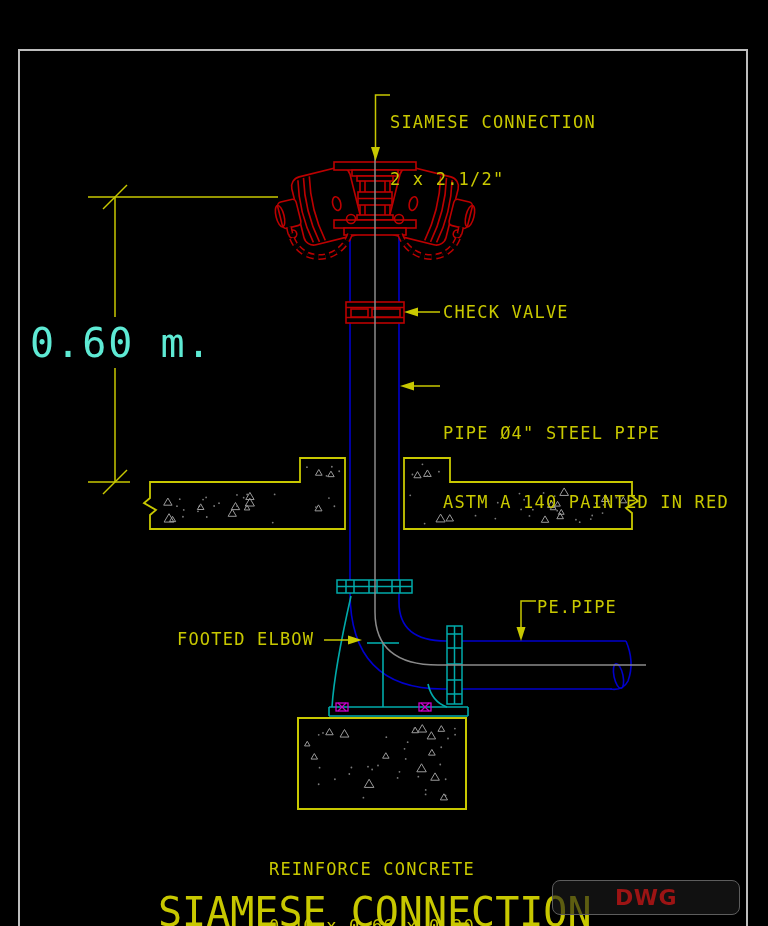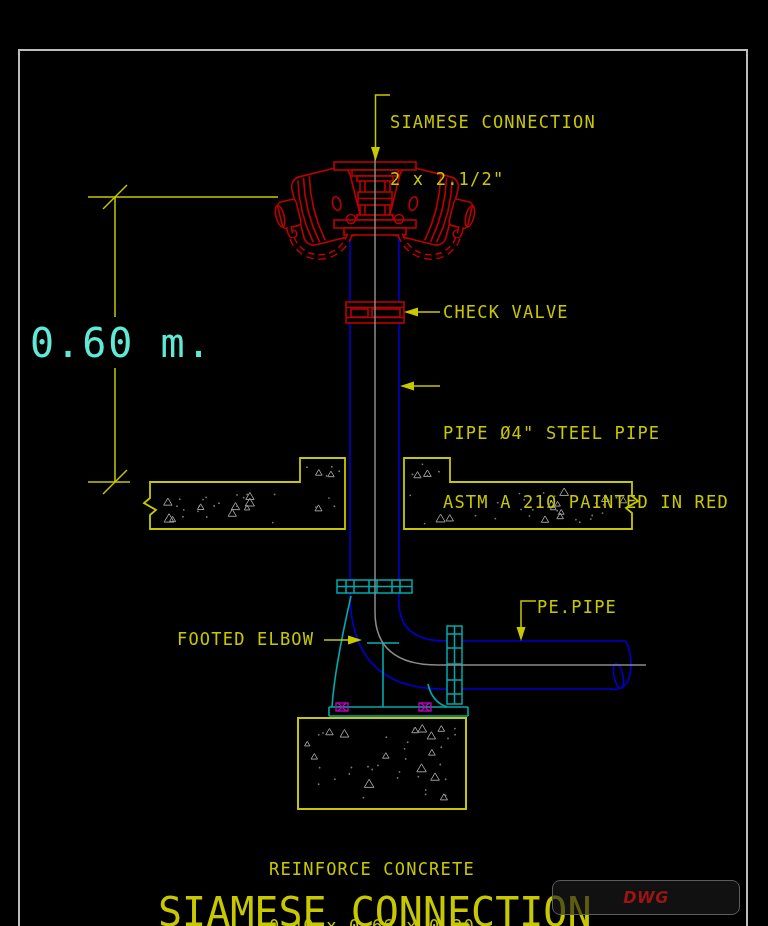--- a/index.html
+++ b/index.html
@@ -9,21 +9,21 @@
          border:2px solid #bdbdbd;box-sizing:border-box;}
   svg.draw{position:absolute;left:0;top:0;}
   .lbl{position:absolute;color:#c8c800;font-size:17px;letter-spacing:1.2px;
        line-height:19px;white-space:pre;}
   .lbl.lh23{line-height:23px;}
   .lbl-big{position:absolute;color:#5eead4;font-size:40px;letter-spacing:2px;white-space:pre;}
   .title{position:absolute;color:#c8c800;font-size:40px;letter-spacing:0;white-space:pre;}
   .wm{position:absolute;left:552px;top:846px;width:186px;height:33px;
       border:1px solid #5d5d5d;border-radius:8px;background:rgba(28,28,28,.62);
       display:flex;align-items:center;justify-content:center;
-      font-family:"DejaVu Sans",sans-serif;font-size:16px;font-weight:bold;letter-spacing:.5px;font-style:italic;}
+      font-family:"DejaVu Sans",sans-serif;font-size:22px;font-weight:bold;letter-spacing:.5px;}
   .wm .red{color:#9c1414;} .wm .gray{color:#9a9a9a;}
 </style>
 </head>
 <body>
 
 <div class="stage">
 
   <div class="frame"></div>
 
   <svg class="draw" width="768" height="926" viewBox="0 0 768 926">
@@ -276,21 +276,21 @@
 
   <div class="lbl" style="left:390px;top:41px;">
     <div>SIAMESE CONNECTION</div>
     <div>2 x 2.1/2"</div>
   </div>
 
   <div class="lbl" style="left:443px;top:269px;">CHECK VALVE</div>
 
   <div class="lbl lh23" style="left:443px;top:342px;">
     <div>PIPE Ø4" STEEL PIPE</div>
-    <div>ASTM A 210 PAINTED IN RED</div>
+    <div>ASTM A 140 PAINTED IN RED</div>
   </div>
 
   <div class="lbl-big" style="left:30px;top:286px;">0.60 m.</div>
 
   <div class="lbl" style="left:537px;top:564px;text-align:right;">PE.PIPE</div>
 
   <div class="lbl" style="left:177px;top:596px;">FOOTED ELBOW</div>
 
   <div class="lbl" style="left:269px;top:788px;">
     <div>REINFORCE CONCRETE</div>

